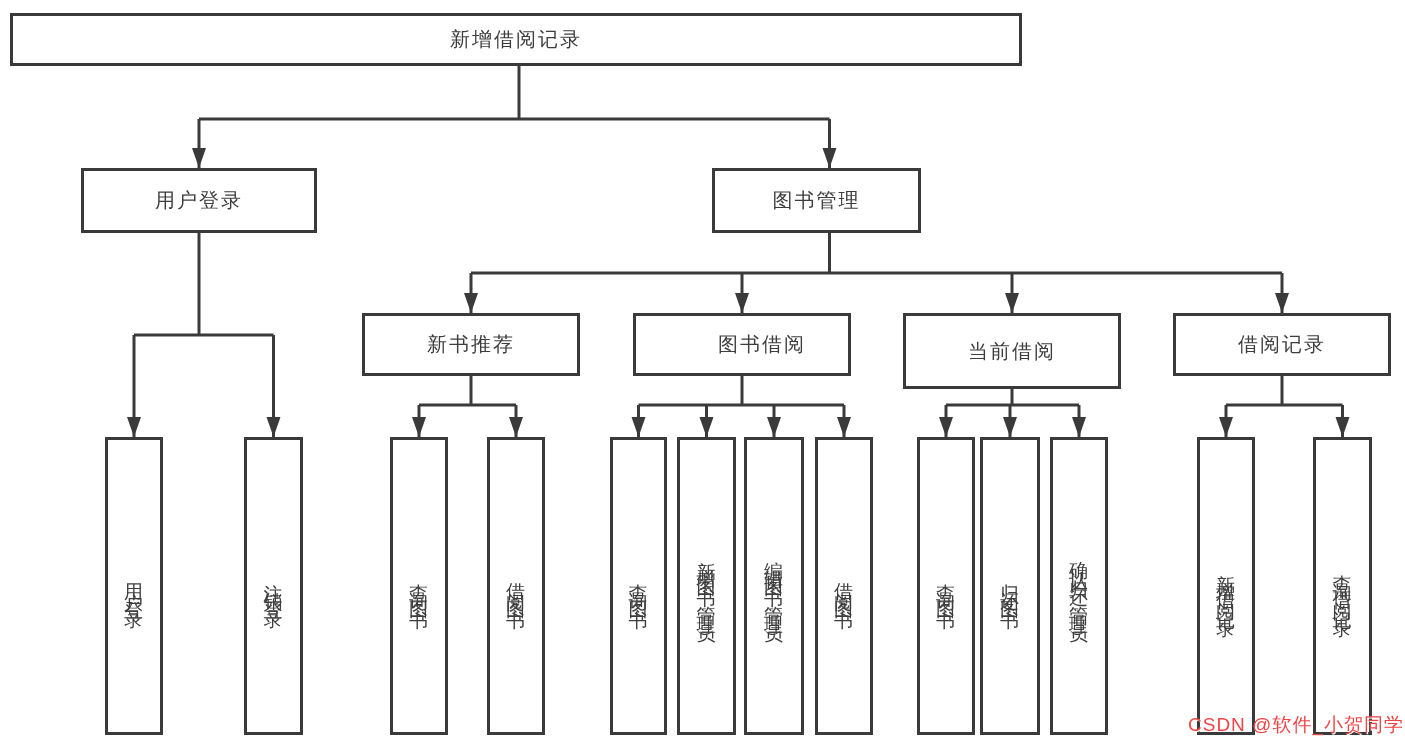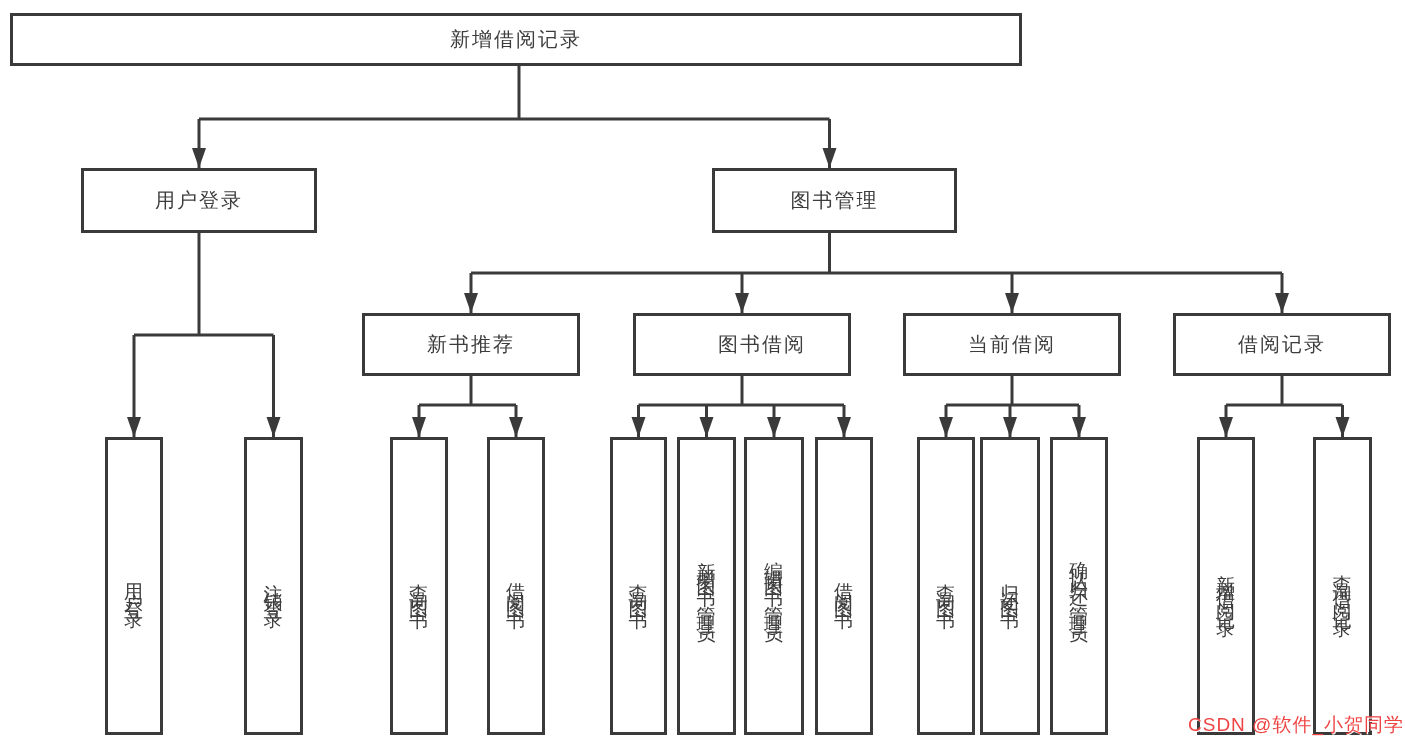--- a/index.html
+++ b/index.html
@@ -41,25 +41,25 @@
     writing-mode: vertical-rl;
     font-size: 19px;
     letter-spacing: 9px;
     line-height: 1;
     white-space: nowrap;
   }
   
   .n-title          { left: 10px;   top: 13px;  width: 1012px; height: 53px; }
   
   .n-user-login     { left: 81px;   top: 168px; width: 236px;  height: 65px; }
-  .n-book-mgmt      { left: 712px;  top: 168px; width: 245px;  height: 65px; }
+  .n-book-mgmt      { left: 712px;  top: 168px; width: 209px;  height: 65px; }
   
   .n-new-book       { left: 362px;  top: 313px; width: 218px;  height: 63px; }
   .n-book-borrow    { left: 633px;  top: 313px; width: 218px;  height: 63px; padding-left: 40px; }
-  .n-current-borrow { left: 903px;  top: 313px; width: 218px;  height: 63px; }
+  .n-current-borrow { left: 903px;  top: 313px; width: 218px;  height: 76px; }
   .n-borrow-record  { left: 1173px; top: 313px; width: 218px;  height: 63px; }
   
   .leaf { top: 437px; height: 298px; }
   .n-ul-login    { left: 105px;  width: 58px; }
   .n-ul-logout   { left: 244px;  width: 59px; }
   .n-nb-query    { left: 390px;  width: 58px; }
   .n-nb-borrow   { left: 487px;  width: 58px; }
   .n-bb-query    { left: 610px;  width: 57px; }
   .n-bb-add      { left: 677px;  width: 59px; }
   .n-bb-edit     { left: 744px;  width: 60px; }

